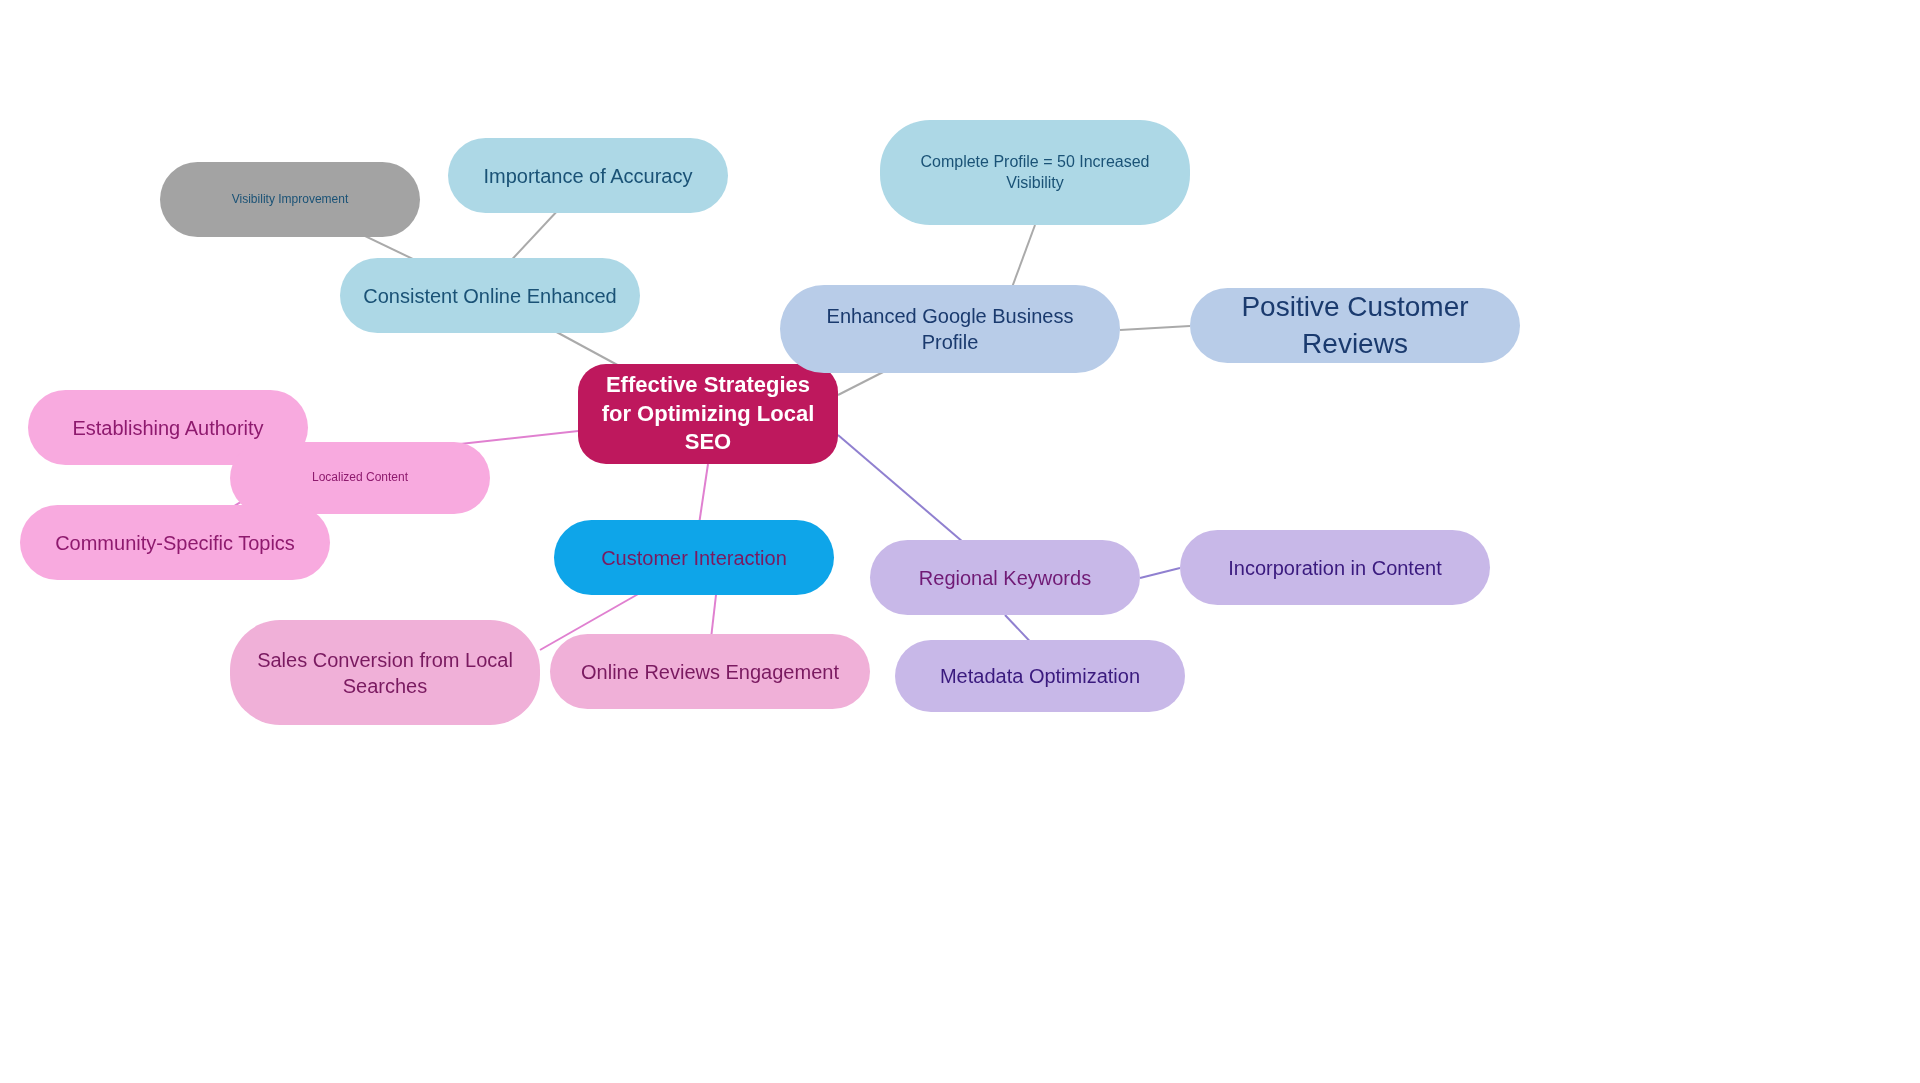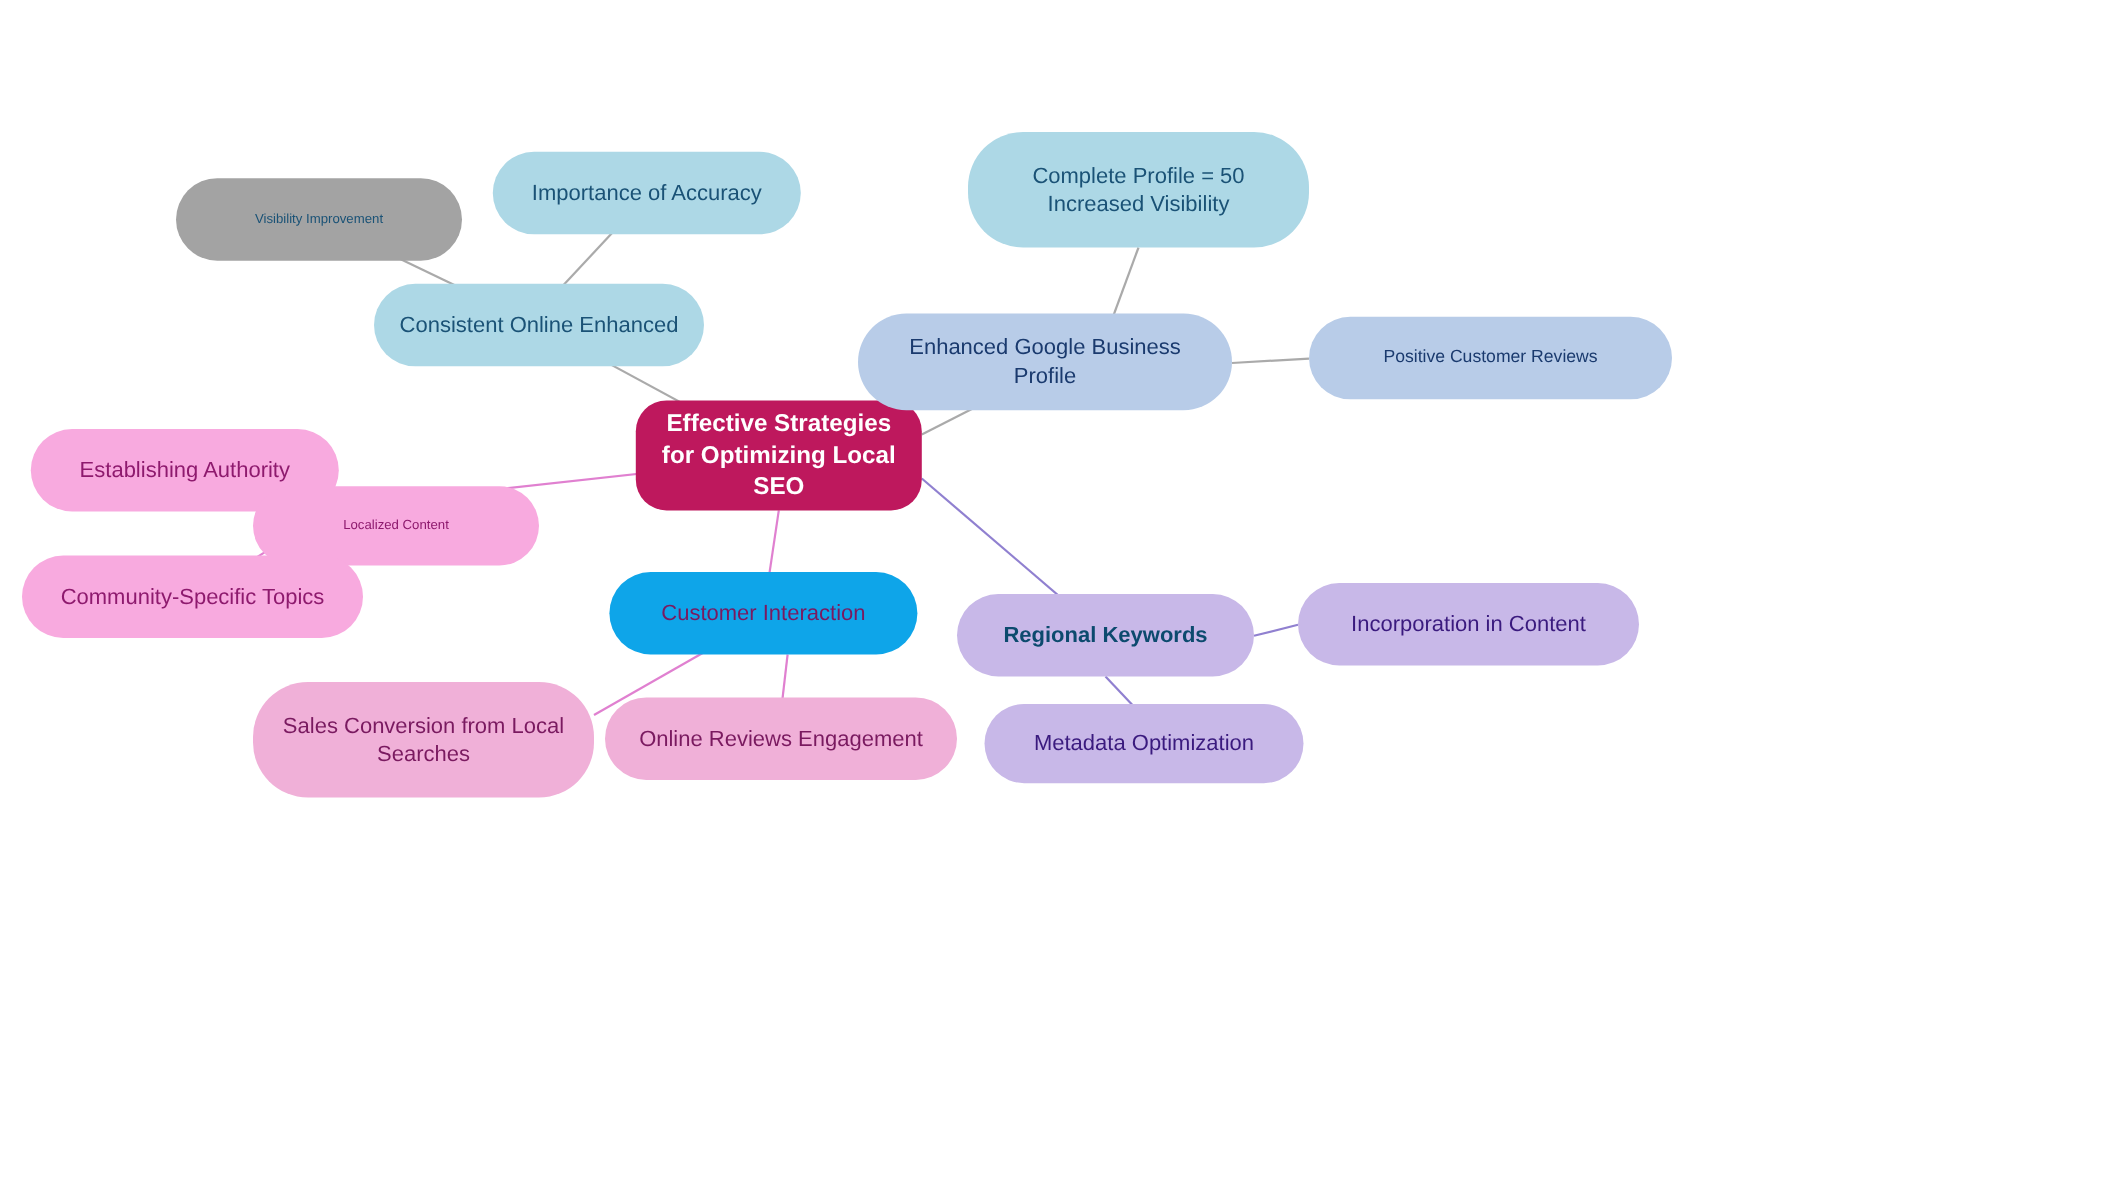--- a/index.html
+++ b/index.html
@@ -135,35 +135,35 @@
 
 <div class="node node-center" id="center-node" style="left:578px;top:364px;width:260px;height:100px;background:#be185d;color:#fff;font-size:22px;border-radius:28px;">Effective Strategies for
 Optimizing Local SEO</div>
 
 <div class="node node-blue" id="n-visibility" style="left:160px;top:162px;width:260px;height:75px;background:#a3a3a3;color:#1a5276;font-size:12px;">Visibility Improvement</div>
 
 <div class="node node-blue" id="n-accuracy" style="left:448px;top:138px;width:280px;height:75px;background:#add8e6;color:#1a5276;font-size:20px;">Importance of Accuracy</div>
 
 <div class="node node-blue" id="n-listings" style="left:340px;top:258px;width:300px;height:75px;background:#add8e6;color:#1a5276;font-size:20px;">Consistent Online Enhanced</div>
 
-<div class="node node-blue" id="n-complete" style="left:880px;top:120px;width:310px;height:105px;background:#add8e6;color:#1a5276;font-size:20px;">Complete Profile = 50
+<div class="node node-blue" id="n-complete" style="left:880px;top:120px;width:310px;height:105px;background:#add8e6;color:#1a5276;font-size:16px;">Complete Profile = 50
 Increased Visibility</div>
 
 <div class="node node-lightblue" id="n-enhanced" style="left:780px;top:285px;width:340px;height:88px;background:#b8cce8;color:#1a3a6e;font-size:20px;">Enhanced Google Business
 Profile</div>
 
-<div class="node node-lightblue" id="n-reviews" style="left:1190px;top:288px;width:330px;height:75px;background:#b8cce8;color:#1a3a6e;font-size:16px;">Positive Customer Reviews</div>
+<div class="node node-lightblue" id="n-reviews" style="left:1190px;top:288px;width:330px;height:75px;background:#b8cce8;color:#1a3a6e;font-size:28px;">Positive Customer Reviews</div>
 
 <div class="node node-pink" id="n-authority" style="left:28px;top:390px;width:280px;height:75px;background:#f8aadf;color:#8e1a6e;font-size:20px;">Establishing Authority</div>
 
 <div class="node node-pink" id="n-localized" style="left:230px;top:418px;width:260px;height:72px;background:#f8aadf;color:#8e1a6e;font-size:12px;margin-top:24px;">Localized Content</div>
 
 <div class="node node-pink" id="n-community" style="left:20px;top:505px;width:310px;height:75px;background:#f8aadf;color:#8e1a6e;font-size:20px;">Community-Specific Topics</div>
 
-<div class="node node-purple" id="n-regional" style="left:870px;top:540px;width:270px;height:75px;background:#c8b8e8;color:#0c4a6e;font-size:20px;font-weight:bold;">Regional Keywords</div>
+<div class="node node-purple" id="n-regional" style="left:870px;top:540px;width:270px;height:75px;background:#c8b8e8;color:#701a75;font-size:20px;">Regional Keywords</div>
 
 <div class="node node-purple" id="n-incorporation" style="left:1180px;top:530px;width:310px;height:75px;background:#c8b8e8;color:#3a1a7e;font-size:20px;">Incorporation in Content</div>
 
 <div class="node node-purple" id="n-metadata" style="left:895px;top:640px;width:290px;height:72px;background:#c8b8e8;color:#3a1a7e;font-size:20px;">Metadata Optimization</div>
 
 <div class="node node-lightpink" id="n-customer" style="left:554px;top:520px;width:280px;height:75px;background:#0ea5e9;color:#7a1a60;font-size:20px;">Customer Interaction</div>
 
 <div class="node node-lightpink" id="n-sales" style="left:230px;top:620px;width:310px;height:105px;background:#f0b0d8;color:#7a1a60;font-size:20px;">Sales Conversion from Local
 Searches</div>
 

